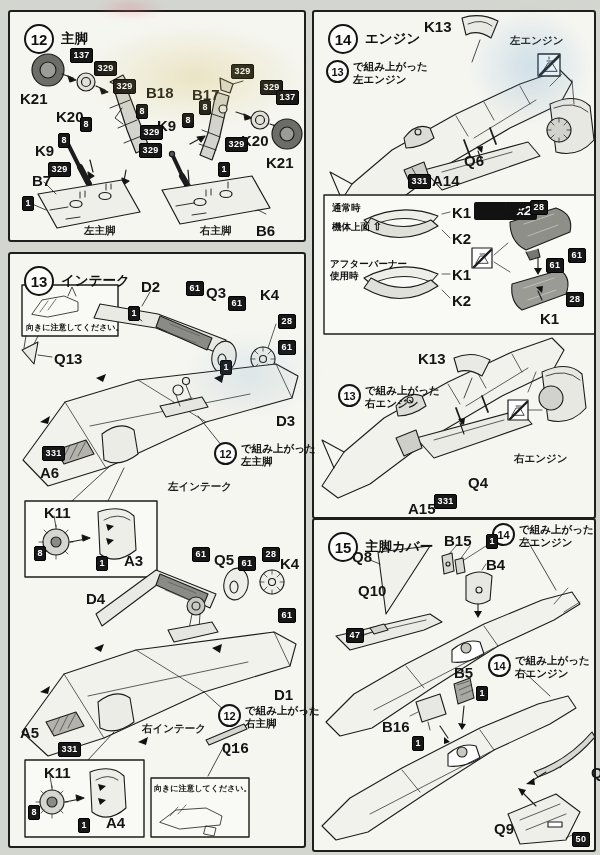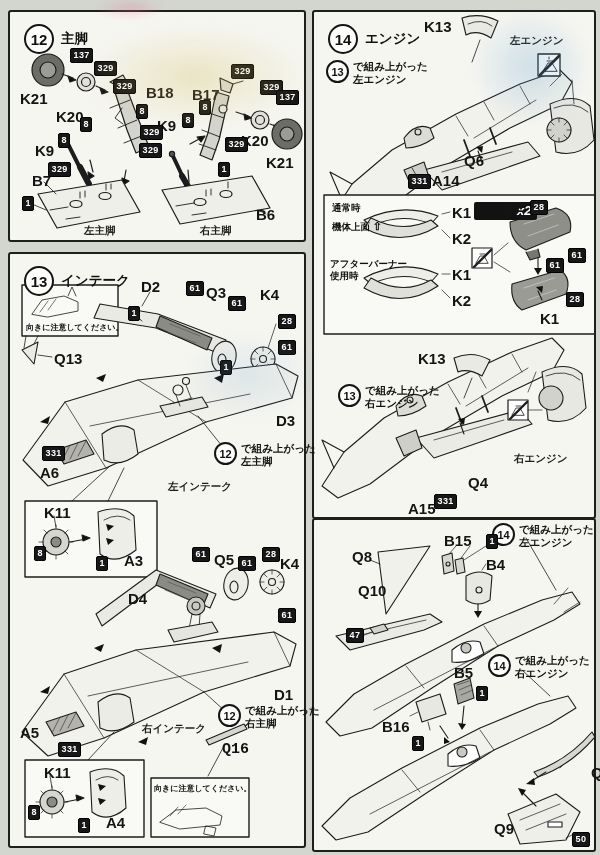--- a/index.html
+++ b/index.html
@@ -102,21 +102,21 @@
     </div>
     <span class="plabel" style="left:10px;top:78px;">K21</span>
     <span class="plabel" style="left:46px;top:96px;">K20</span>
     <span class="plabel" style="left:136px;top:72px;">B18</span>
     <span class="plabel" style="left:25px;top:130px;">K9</span>
     <span class="plabel" style="left:22px;top:160px;">B7</span>
     <span class="plabel" style="left:182px;top:74px;">B17</span>
     <span class="plabel" style="left:147px;top:105px;">K9</span>
     <span class="plabel" style="left:231px;top:120px;">K20</span>
     <span class="plabel" style="left:256px;top:142px;">K21</span>
-    <span class="plabel" style="left:246px;top:194px;">B6</span>
+    <span class="plabel" style="left:246px;top:210px;">B6</span>
     <span class="badge" style="left:60px;top:36px;">137</span>
     <span class="badge" style="left:84px;top:49px;">329</span>
     <span class="badge" style="left:103px;top:67px;">329</span>
     <span class="badge" style="left:126px;top:92px;">8</span>
     <span class="badge" style="left:70px;top:105px;">8</span>
     <span class="badge" style="left:130px;top:113px;">329</span>
     <span class="badge" style="left:48px;top:121px;">8</span>
     <span class="badge" style="left:38px;top:150px;">329</span>
     <span class="badge" style="left:12px;top:184px;">1</span>
     <span class="badge" style="left:221px;top:52px;">329</span>
@@ -231,21 +231,21 @@
     </div>
     <span class="note" style="left:16px;top:68px;">向きに注意してください。</span>
     <span class="plabel" style="left:131px;top:24px;">D2</span>
     <span class="plabel" style="left:196px;top:30px;">Q3</span>
     <span class="plabel" style="left:250px;top:32px;">K4</span>
     <span class="plabel" style="left:44px;top:96px;">Q13</span>
     <span class="plabel" style="left:266px;top:158px;">D3</span>
     <span class="plabel" style="left:30px;top:210px;">A6</span>
     <span class="plabel" style="left:34px;top:250px;">K11</span>
     <span class="plabel" style="left:114px;top:298px;">A3</span>
-    <span class="plabel" style="left:76px;top:336px;margin-left:42px;">D4</span>
+    <span class="plabel" style="left:76px;top:336px;">D4</span>
     <span class="plabel" style="left:204px;top:297px;">Q5</span>
     <span class="plabel" style="left:270px;top:301px;">K4</span>
     <span class="plabel" style="left:264px;top:432px;">D1</span>
     <span class="plabel" style="left:10px;top:470px;">A5</span>
     <span class="plabel" style="left:212px;top:487px;font-family:Liberation Mono, monospace;">Q16</span>
     <span class="plabel" style="left:34px;top:510px;">K11</span>
     <span class="plabel" style="left:96px;top:560px;">A4</span>
     <span class="badge" style="left:176px;top:27px;">61</span>
     <span class="badge" style="left:118px;top:52px;">1</span>
     <span class="badge" style="left:218px;top:42px;">61</span>
@@ -458,20 +458,24 @@
           <path d="M212 264 l8 -6 1 7 z" fill="#111" stroke="none"></path>
         <path d="M246 248 L250 244" stroke-width=".7"></path>
         <path d="M194 294 L242 274 266 292 252 320 206 324 Z" fill="#efefe9"></path>
         <path d="M206 300 l40 -16 M212 310 l40 -16" stroke-width=".7"></path>
           <rect x="234" y="302" width="14" height="5" fill="#ffffff"></rect>
         <path d="M222 286 L208 272"></path>
           <path d="M204 268 l8 2 -4 6 z" fill="#111" stroke="none"></path>
         <path d="M252 318 L260 314" stroke-width=".7"></path>
       </g>
     </svg>
+    <div class="hdr" style="left:14px;top:12px;">
+      <span class="circ">15</span>
+      <span class="ttl">主脚カバー</span>
+    </div>
     <div class="ref" style="left:178px;top:3px;">
       <span class="rcirc">14</span>
       <span class="rtxt"><span>で組み上がった</span><br><span>左エンジン</span></span>
     </div>
     <span class="plabel" style="left:38px;top:28px;">Q8</span>
     <span class="plabel" style="left:130px;top:12px;">B15</span>
     <span class="badge" style="left:172px;top:14px;">1</span>
     <span class="plabel" style="left:172px;top:36px;text-align:center;">B4</span>
     <span class="plabel" style="left:44px;top:62px;">Q10</span>
     <span class="badge" style="left:32px;top:108px;">47</span>

